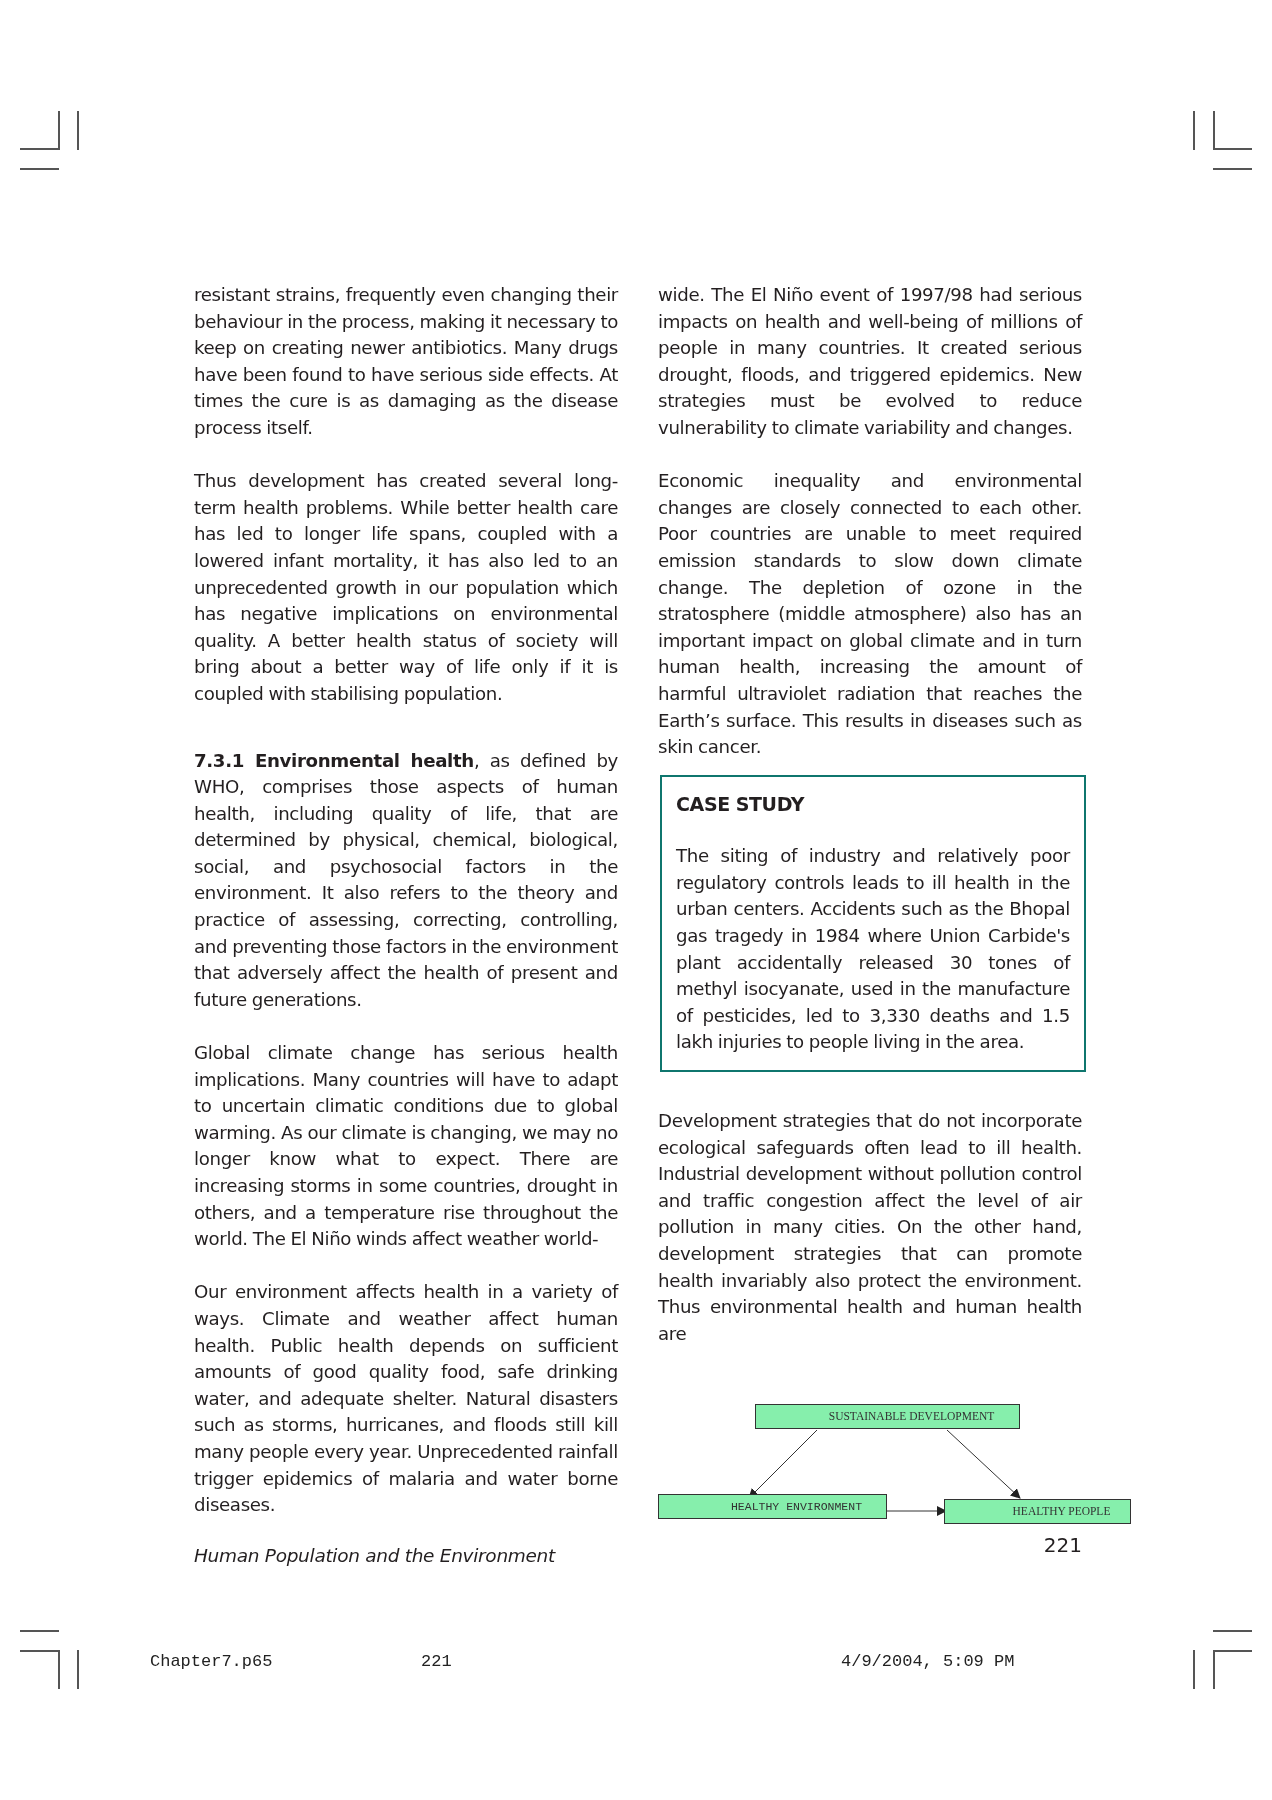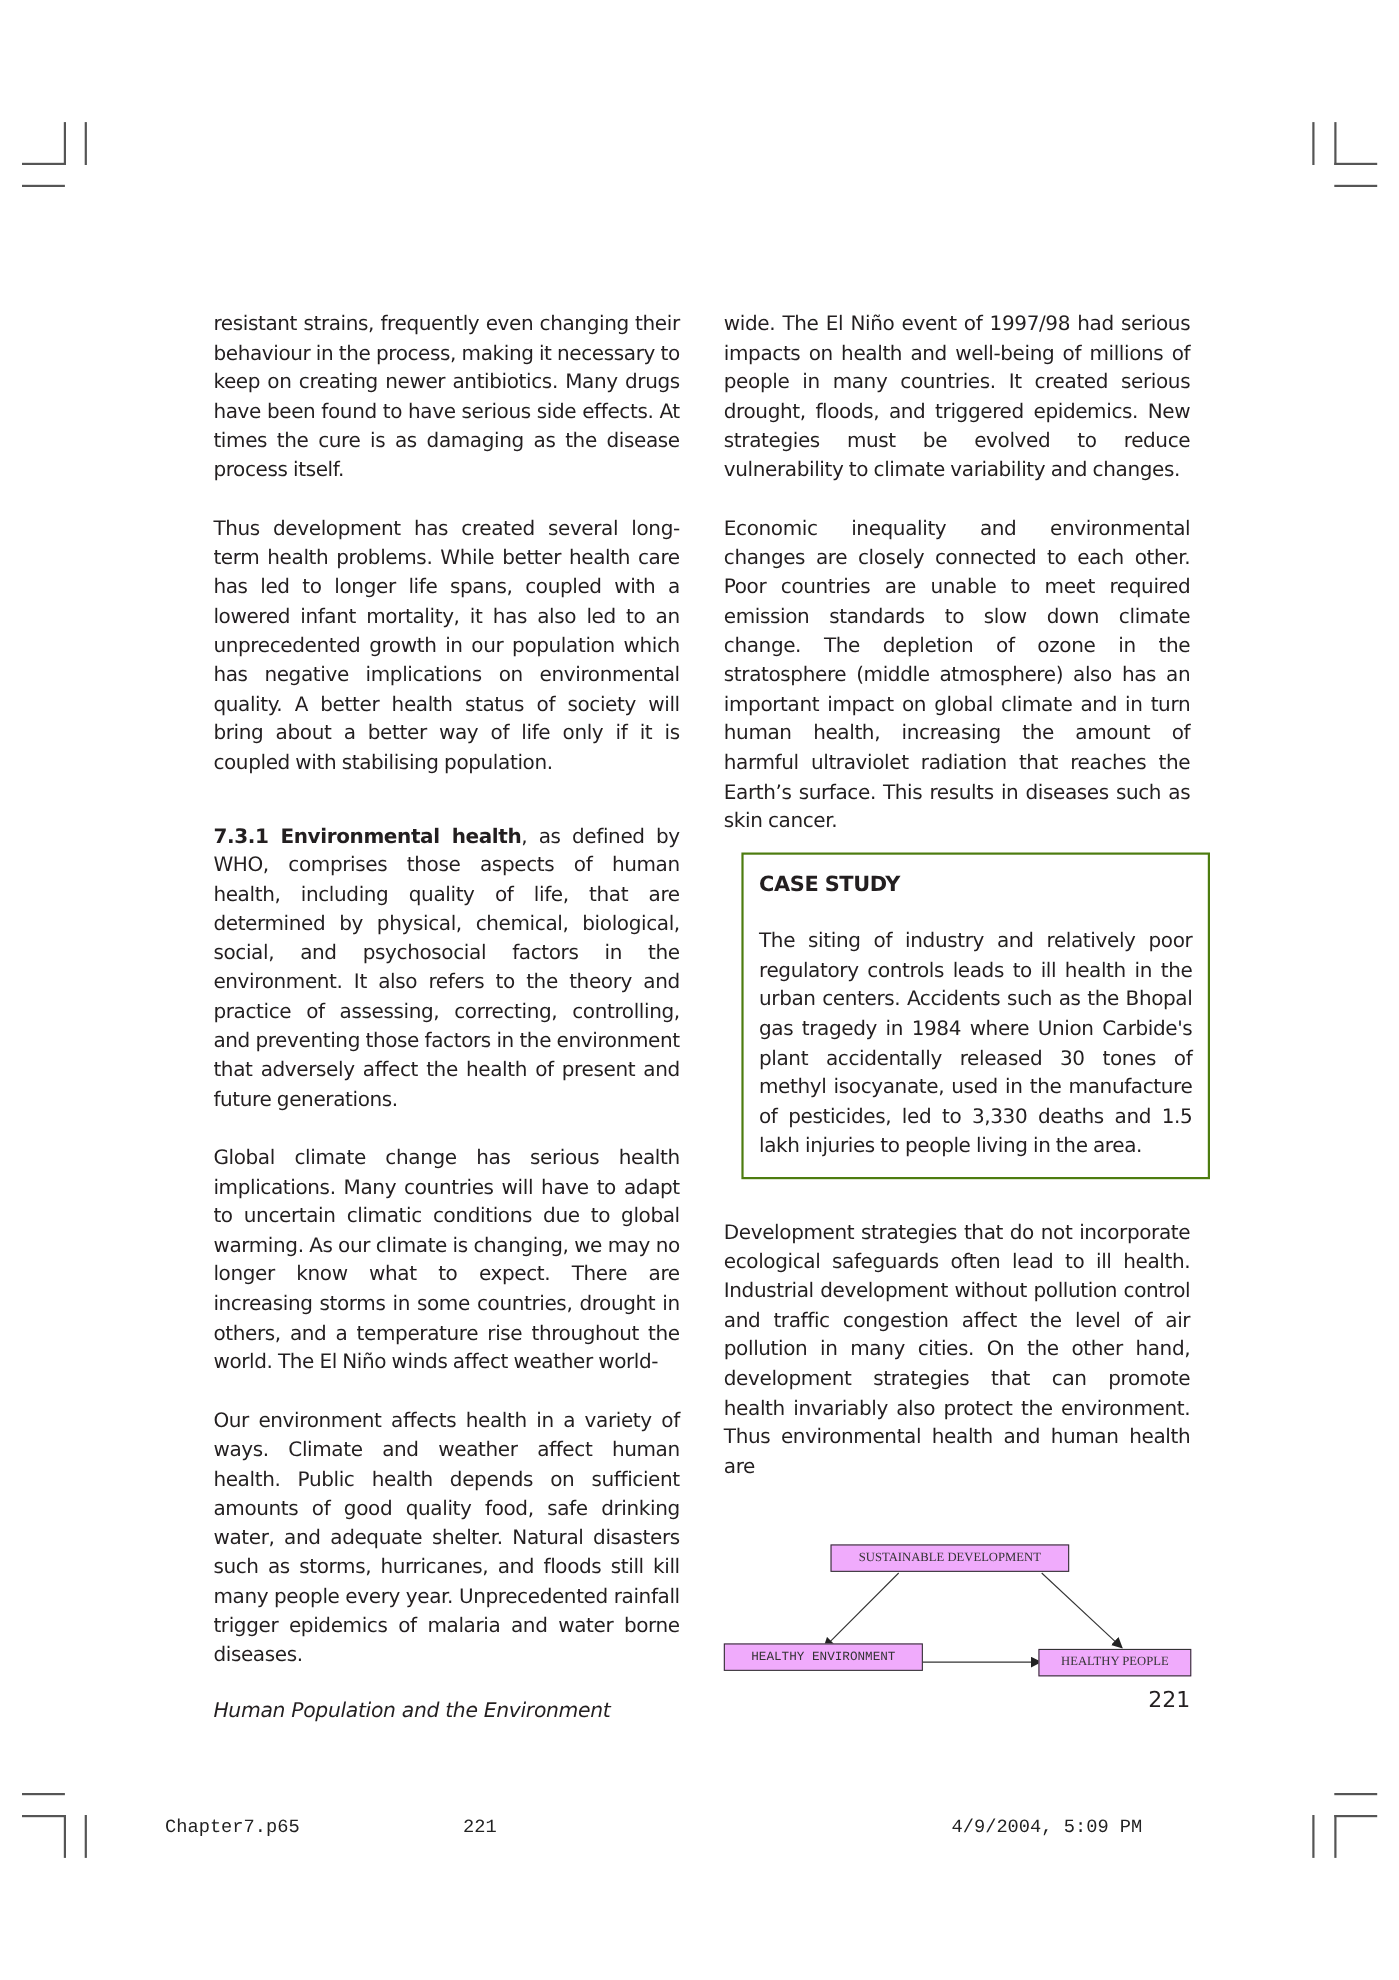--- a/index.html
+++ b/index.html
@@ -5,28 +5,28 @@
   html, body { margin:0; padding:0; background:#ffffff; }
   body { width:1272px; height:1800px; position:relative; overflow:hidden;
          font-family:"DejaVu Sans", sans-serif; color:#231f20; }
   .mark { position:absolute; background:#555; }
   .col { position:absolute; width:424px; font-size:18.2px; line-height:26.6px;
          text-align:justify; letter-spacing:-0.35px; word-spacing:-0.5px; }
   .col p { margin:0 0 26.6px 0; hyphens:none; }
   #col-left { left:194px; top:282px; }
   #col-right { left:658px; top:282px; }
   .sect-head { font-weight:bold; }
-  .case-box { border:2px solid #4d7c0f; padding:14px 14px 14px 14px; margin:10px 0 36px 16px; width:394px; }
+  .case-box { border:2px solid #0f766e; padding:14px 14px 14px 14px; margin:10px 0 36px 2px; width:394px; }
   .case-box .cs-title { font-weight:bold; margin-bottom:26px; font-size:19px; }
   .case-box .cs-sub { font-weight:bold; margin-bottom:26px; font-size:19px; }
   .case-box .cs-body { margin:0; }
   #diagram { position:absolute; left:656px; top:1403px; width:428px; height:120px; }
-  .dbox { position:absolute; border:1px solid #333; background:#f0abfc;
+  .dbox { position:absolute; border:1px solid #333; background:#86efac;
           font-family:"Liberation Serif", serif; font-size:11.5px; text-align:center;
-          line-height:23px; height:23px; color:#333; }
+          line-height:23px; height:23px; color:#333;padding-left:48px; }
   #footer-title { position:absolute; left:194px; top:1535px; font-style:italic; font-size:18.5px; letter-spacing:-0.3px;margin-top:10px; }
   #footer-page { position:absolute; left:1040px; top:1533px; font-size:20px; width:42px; text-align:right; }
   .slug { position:absolute; top:1652px; font-family:Liberation Mono, monospace; font-size:17px; color:#222;margin-left:43px; }
 </style>
 </head>
 <body>
 
 <div>
   <div class="mark" style="left:20px;top:148px;width:39px;height:2px;"></div>
   <div class="mark" style="left:58px;top:111px;width:2px;height:39px;"></div>
@@ -86,13 +86,13 @@
   <div class="dbox" style="left:99px;top:1px;width:215px;">SUSTAINABLE DEVELOPMENT</div>
   <div class="dbox" style="left:2px;top:91px;width:179px;font-family:Liberation Mono, monospace;">HEALTHY ENVIRONMENT</div>
   <div class="dbox" style="left:288px;top:96px;width:137px;">HEALTHY PEOPLE</div>
 </div>
 
 <div id="footer-title">Human Population and the Environment</div>
 <div id="footer-page">221</div>
 
 <div class="slug" style="left:107px;">Chapter7.p65</div>
 <div class="slug" style="left:378px;">221</div>
-<div class="slug" style="left:822px;">4/9/2004, 5:09 PM</div>
+<div class="slug" style="left:798px;">4/9/2004, 5:09 PM</div>
 
 </body></html>

